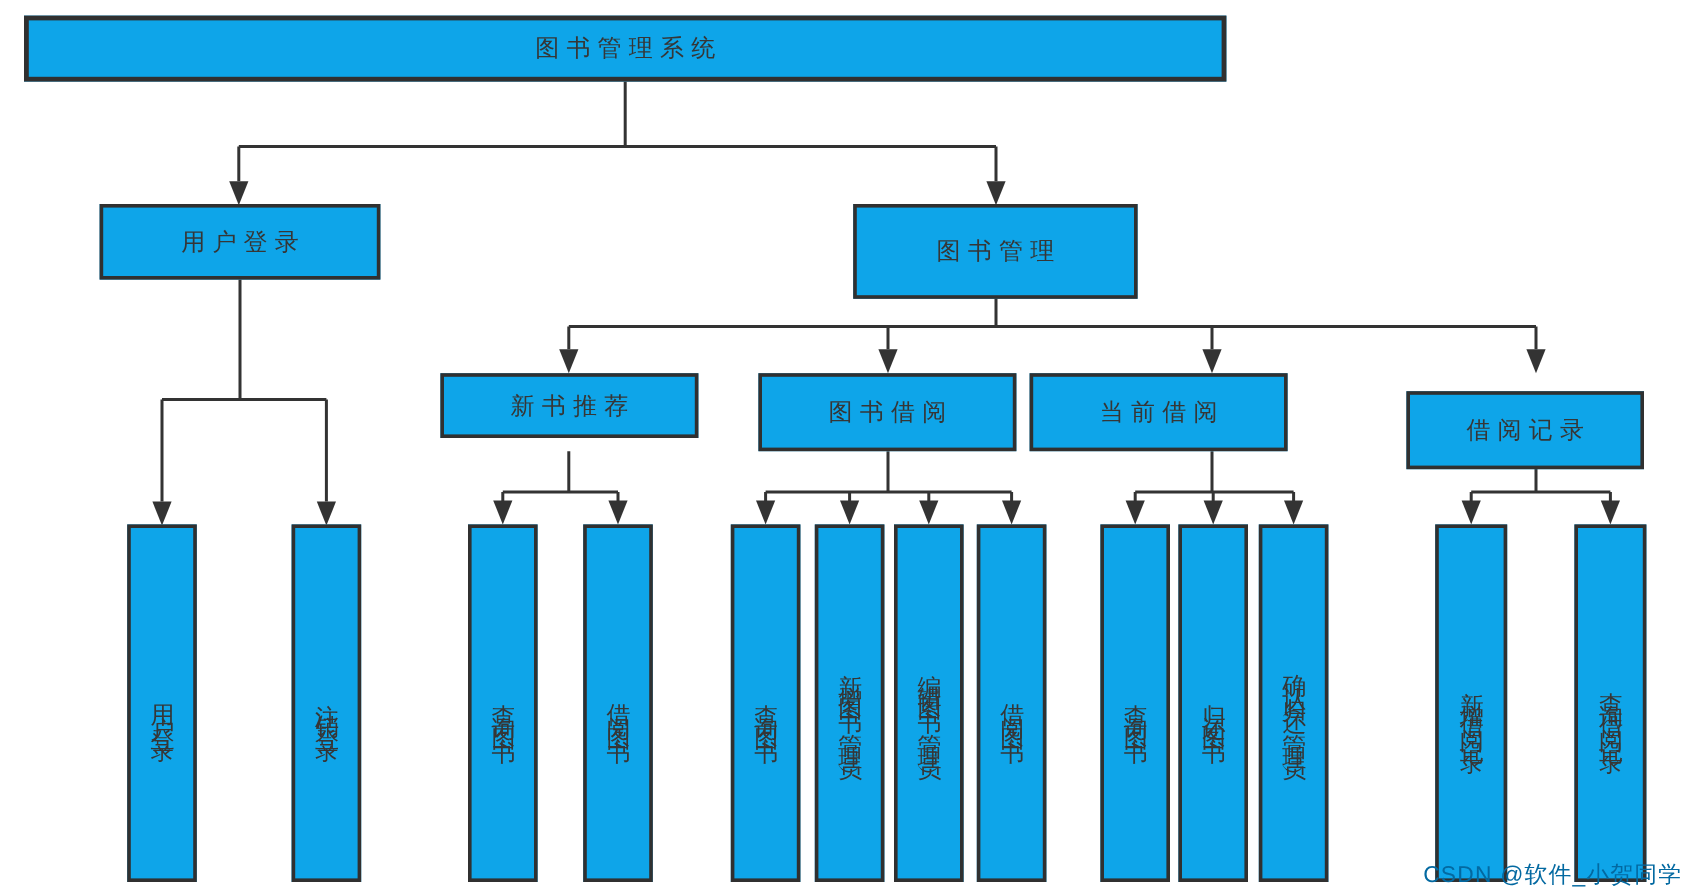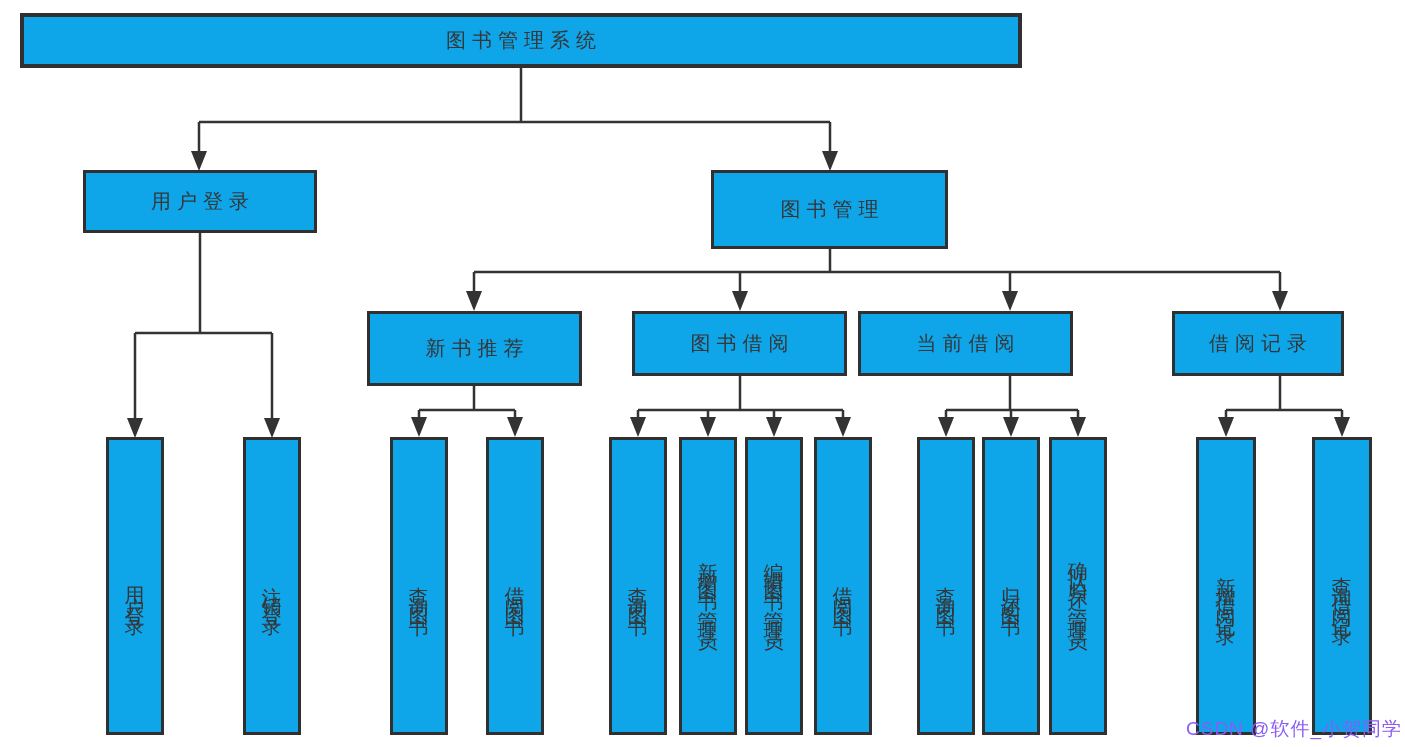--- a/index.html
+++ b/index.html
@@ -14,21 +14,21 @@
     color:#363636; z-index:2;
   }
   .node .hlabel { font-size:20px; letter-spacing:6px; margin-right:-6px; white-space:nowrap; }
   .node.root { border-width:4px; }
   .node.leaf .vlabel {
     writing-mode:vertical-rl; text-orientation:mixed;
     font-size:20px; line-height:1; letter-spacing:10px; margin-bottom:-10px;
   }
   .watermark {
     position:absolute; left:1186px; top:716px; z-index:5;
-    font-size:19px; letter-spacing:1px; color:#8b5cf6; white-space:nowrap;
+    font-size:19px; letter-spacing:1px; color:#0369a1; white-space:nowrap;
   }
 </style>
 </head>
 <body>
 
 <div class="canvas">
 
   <svg class="connectors" width="1405" height="747" viewBox="0 0 1405 747">
     <path fill="none" stroke="#333333" stroke-width="2.5" d="M521 68 V122 M199 122 H830 M199 122 V151 M830 122 V151
              M200 233 V333 M135 333 H272 M135 333 V418 M272 333 V418
@@ -64,30 +64,30 @@
     <span class="hlabel">图书管理系统</span>
   </div>
 
   <div class="node" style="left:83px; top:170px; width:234px; height:63px;">
     <span class="hlabel">用户登录</span>
   </div>
   <div class="node" style="left:711px; top:170px; width:237px; height:79px;">
     <span class="hlabel">图书管理</span>
   </div>
 
-  <div class="node" style="left:367px; top:311px; width:215px; height:75px;font-family:Liberation Serif, serif;">
+  <div class="node" style="left:367px; top:311px; width:215px; height:54px;font-family:Liberation Serif, serif;">
     <span class="hlabel">新书推荐</span>
   </div>
   <div class="node" style="left:632px; top:311px; width:215px; height:65px;">
     <span class="hlabel">图书借阅</span>
   </div>
   <div class="node" style="left:858px; top:311px; width:215px; height:65px;">
     <span class="hlabel">当前借阅</span>
   </div>
-  <div class="node" style="left:1172px; top:311px; width:172px; height:65px;">
+  <div class="node" style="left:1172px; top:326px; width:198px; height:65px;">
     <span class="hlabel">借阅记录</span>
   </div>
 
   <div class="node leaf" style="left:106px; top:437px; width:58px; height:298px;">
     <span class="vlabel">用户登录</span>
   </div>
   <div class="node leaf" style="left:243px; top:437px; width:58px; height:298px;">
     <span class="vlabel">注销登录</span>
   </div>
 

